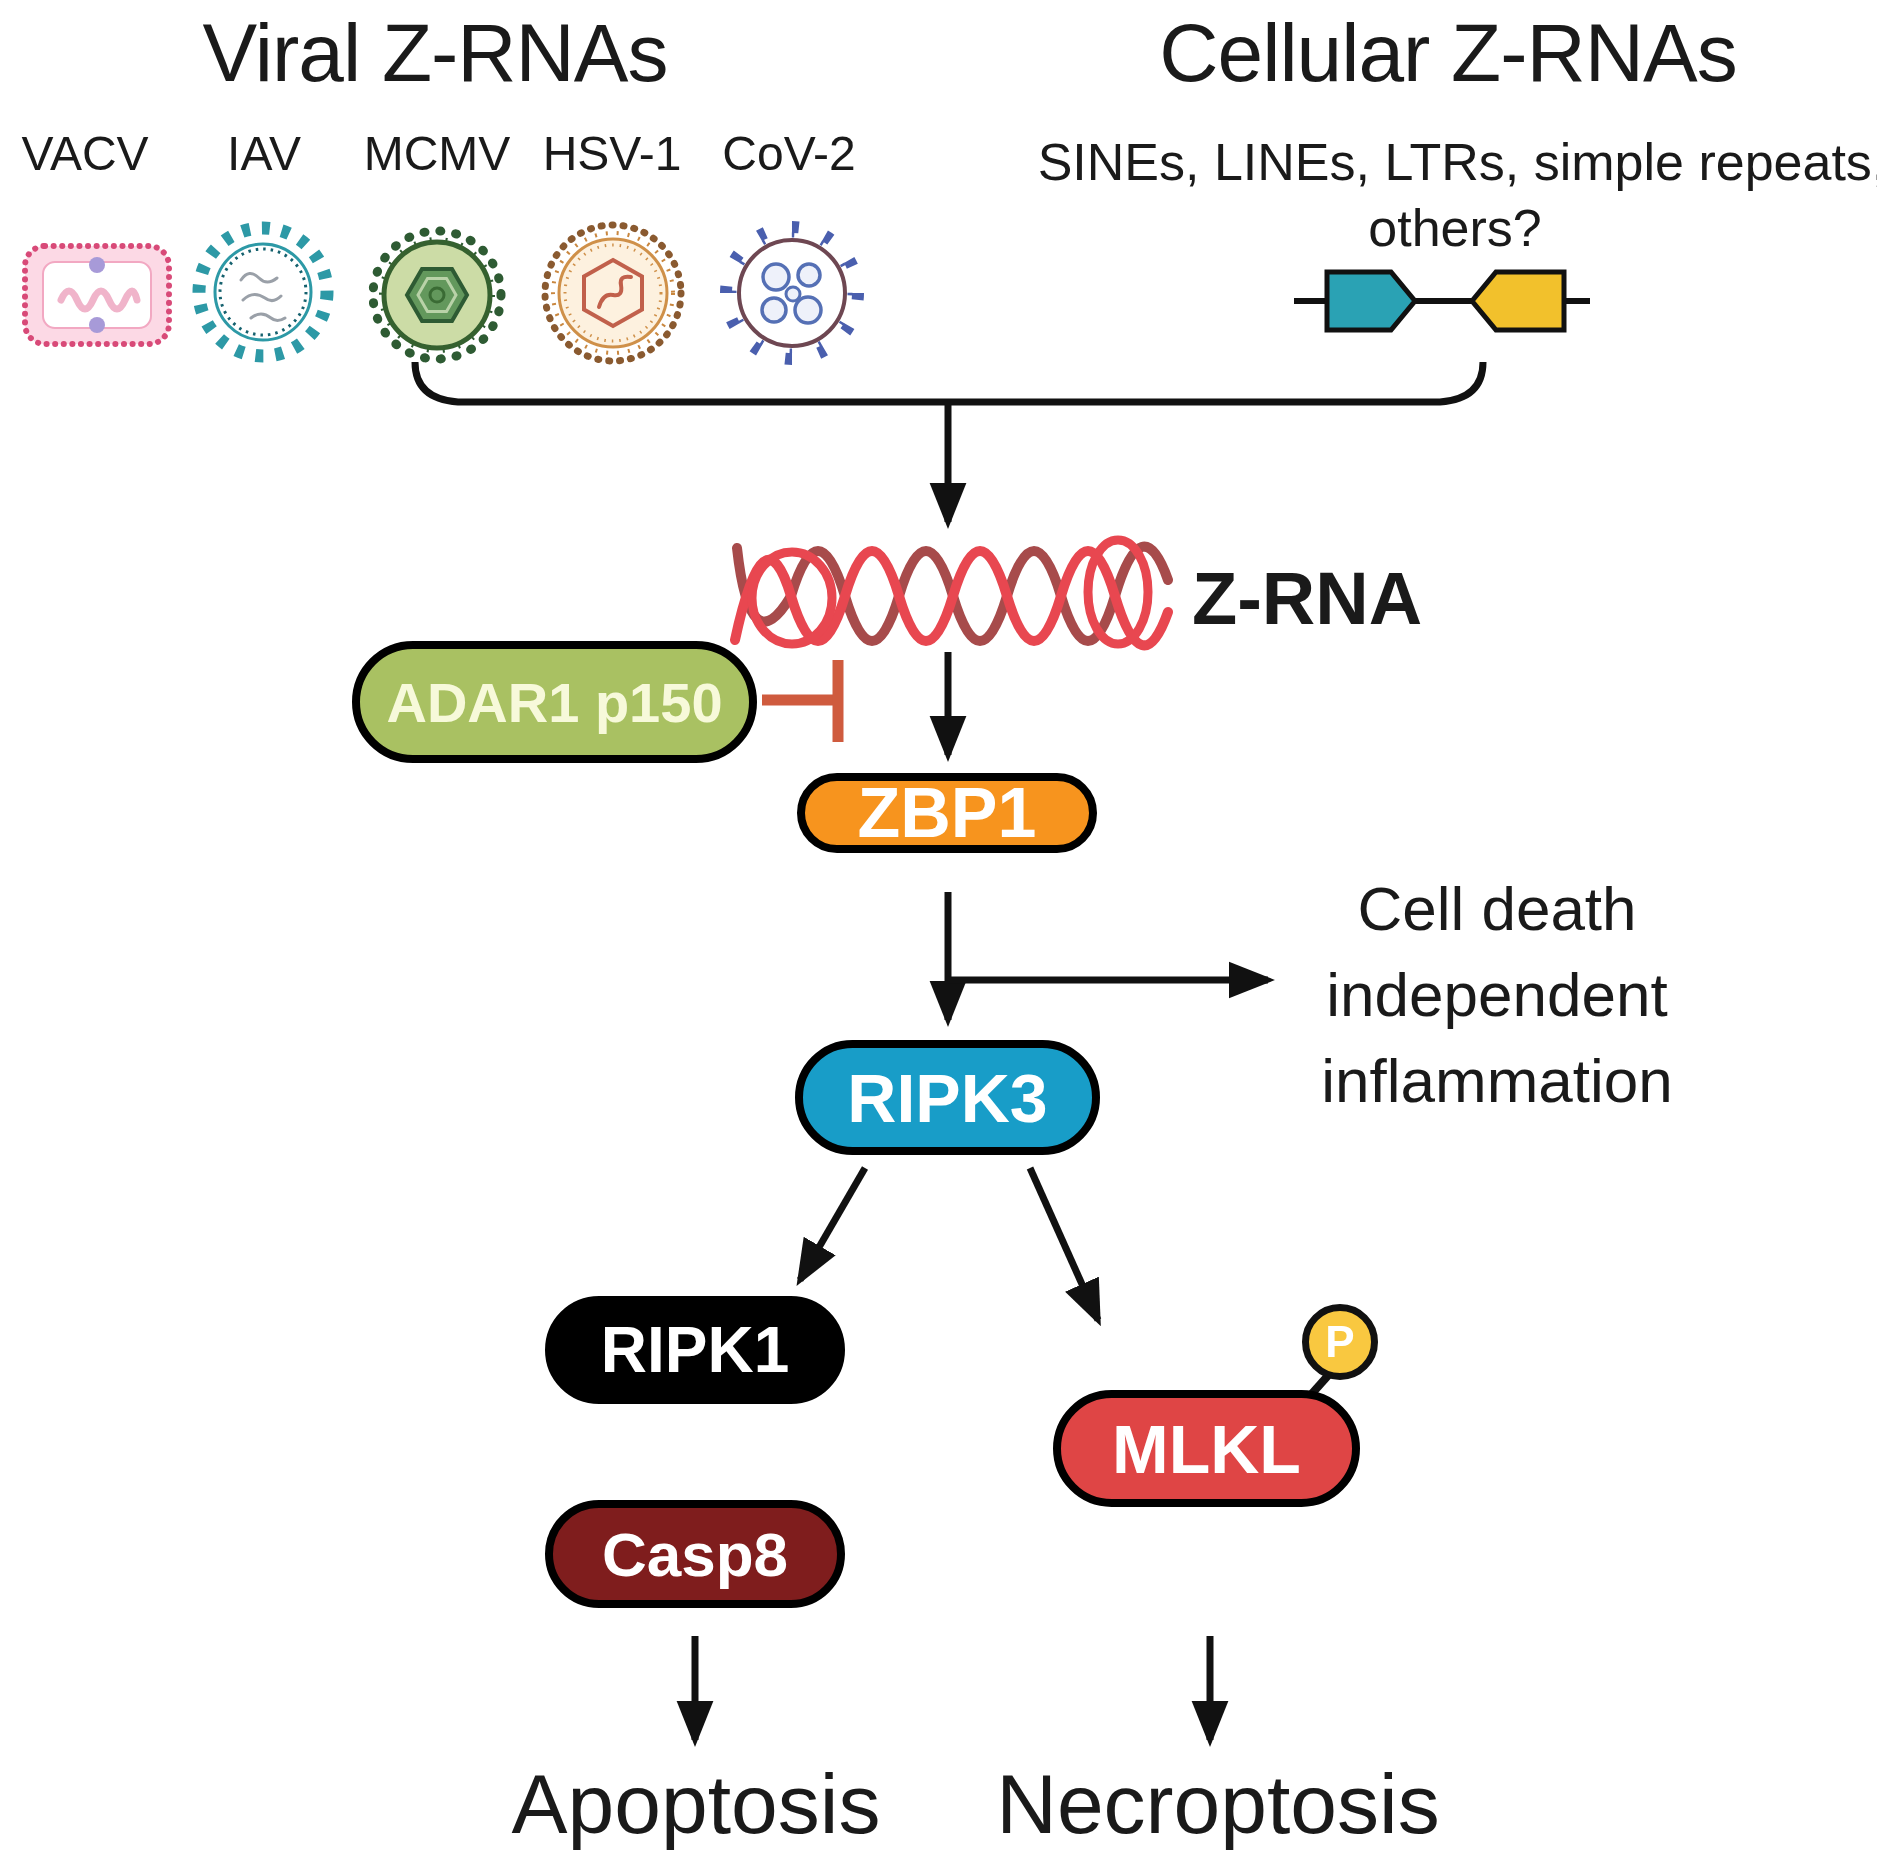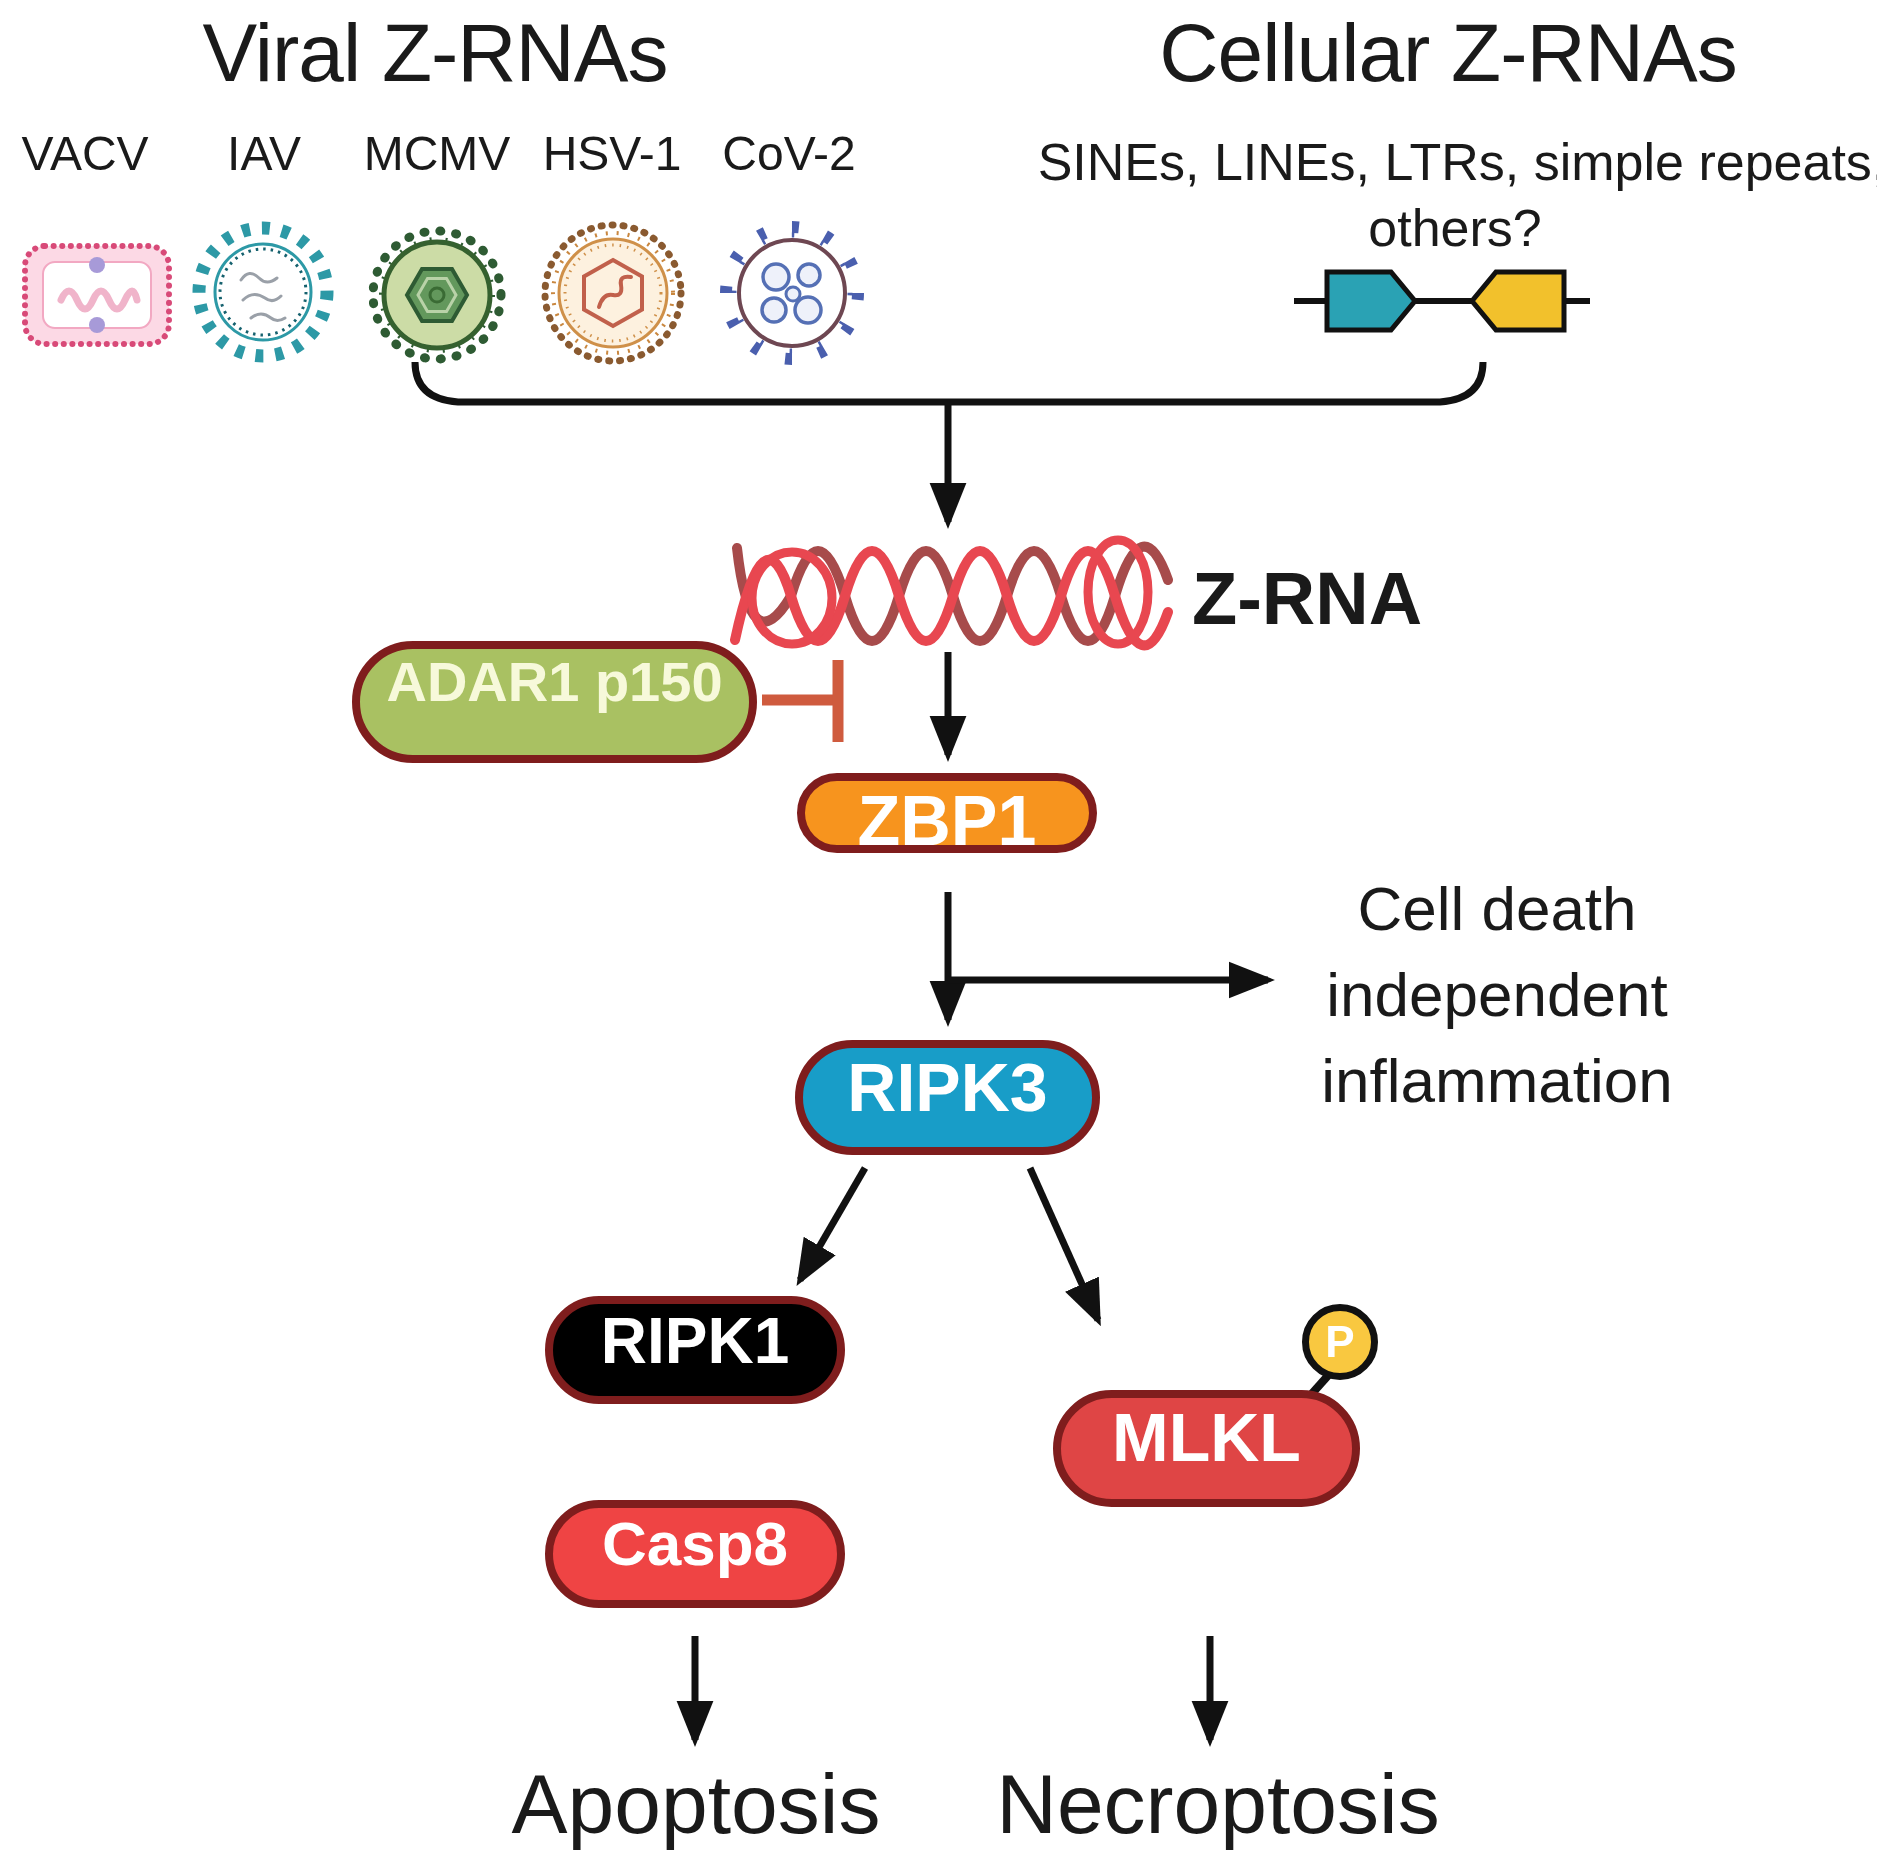--- a/index.html
+++ b/index.html
@@ -5,22 +5,22 @@
   html,body{margin:0;padding:0;background:#fff;}
   #canvas{position:relative;width:1877px;height:1855px;background:#ffffff;overflow:hidden;
           font-family:"Liberation Sans", sans-serif;color:#1a1a1a;}
   .abs{position:absolute;}
   #overlay{position:absolute;left:0;top:0;z-index:1;}
   .ctr{transform:translateX(-50%);text-align:center;white-space:nowrap;}
   .title{font-size:82px;font-weight:400;letter-spacing:-1px;}
   .vlabel{font-size:48px;font-weight:400;}
   .subtitle{font-size:52px;font-weight:400;}
   .zrna-label{font-size:74px;font-weight:700;}
-  .pill{position:absolute;z-index:2;box-sizing:border-box;border:8px solid #7f1d1d;border-radius:999px;
-        display:flex;align-items:flex-start;justify-content:center;color:#fff;font-weight:bold;}
+  .pill{position:absolute;z-index:2;box-sizing:border-box;border:8px solid #000000;border-radius:999px;
+        display:flex;align-items:center;justify-content:center;color:#fff;font-weight:bold;}
   .pill-adar1{left:352px;top:641px;width:405px;height:122px;font-size:56px;color:#f7f9da;}
   .pill-zbp1{left:797px;top:773px;width:300px;height:80px;font-size:70px;}
   .pill-ripk3{left:795px;top:1040px;width:305px;height:115px;font-size:68px;}
   .pill-ripk1{left:545px;top:1296px;width:300px;height:108px;font-size:64px;}
   .pill-fadd{left:545px;top:1398px;width:300px;height:108px;font-size:64px;}
   .pill-casp8{left:545px;top:1500px;width:300px;height:108px;font-size:62px;}
   .pill-mlkl{left:1053px;top:1390px;width:307px;height:117px;font-size:68px;}
   .p-circle{position:absolute;z-index:3;left:1302px;top:1304px;width:62px;height:62px;border:7px solid #111;
             border-radius:50%;display:flex;align-items:center;justify-content:center;
             color:#fff;font-weight:bold;font-size:44px;}
@@ -158,21 +158,21 @@
   </div>
   <div class="pill pill-zbp1" style="background-color: rgb(247, 148, 30);">
     <span>ZBP1</span>
   </div>
   <div class="pill pill-ripk3" style="background-color: rgb(24, 157, 200);">
     <span>RIPK3</span>
   </div>
   <div class="pill pill-ripk1" style="background-color: #000000;">
     <span>RIPK1</span>
   </div>
-  <div class="pill pill-casp8" style="background-color: #ef4444;">
+  <div class="pill pill-casp8" style="background-color: #7f1d1d;">
     <span>Casp8</span>
   </div>
   <div class="pill pill-mlkl" style="background-color: rgb(223, 69, 69);">
     <span>MLKL</span>
   </div>
 
   <div class="p-circle" style="background-color: rgb(249, 200, 64);">
     <span>P</span>
   </div>
 

